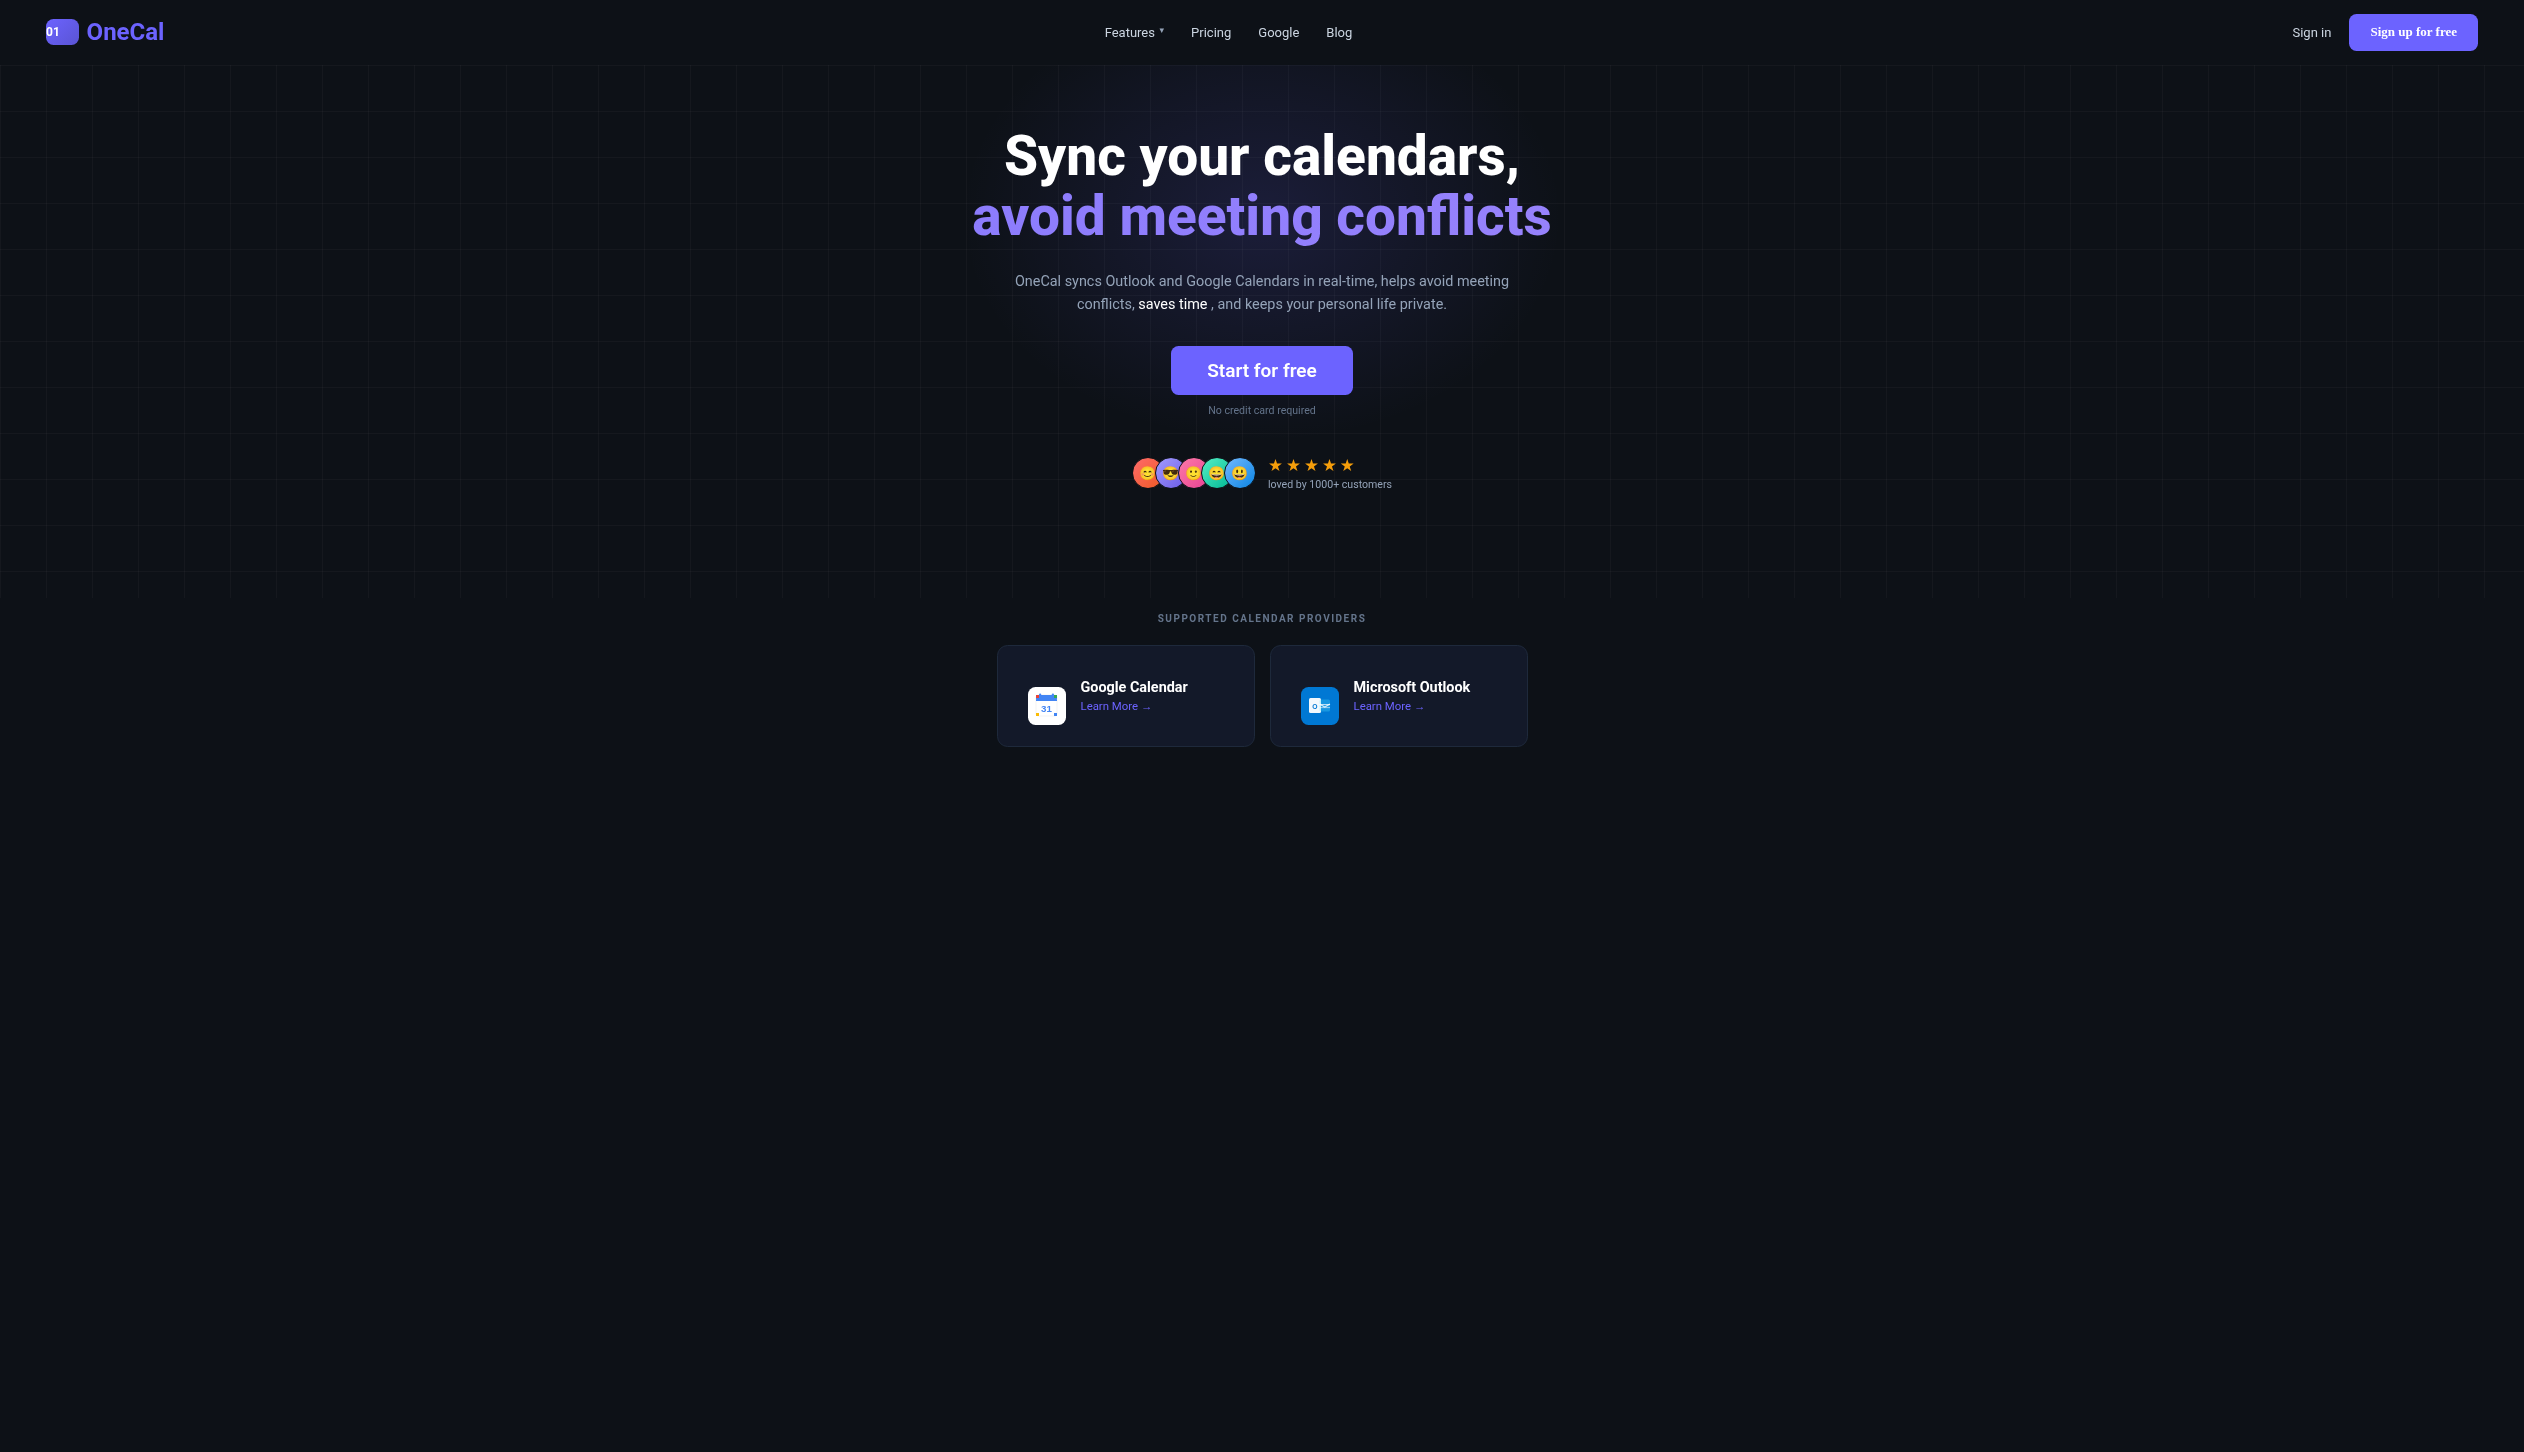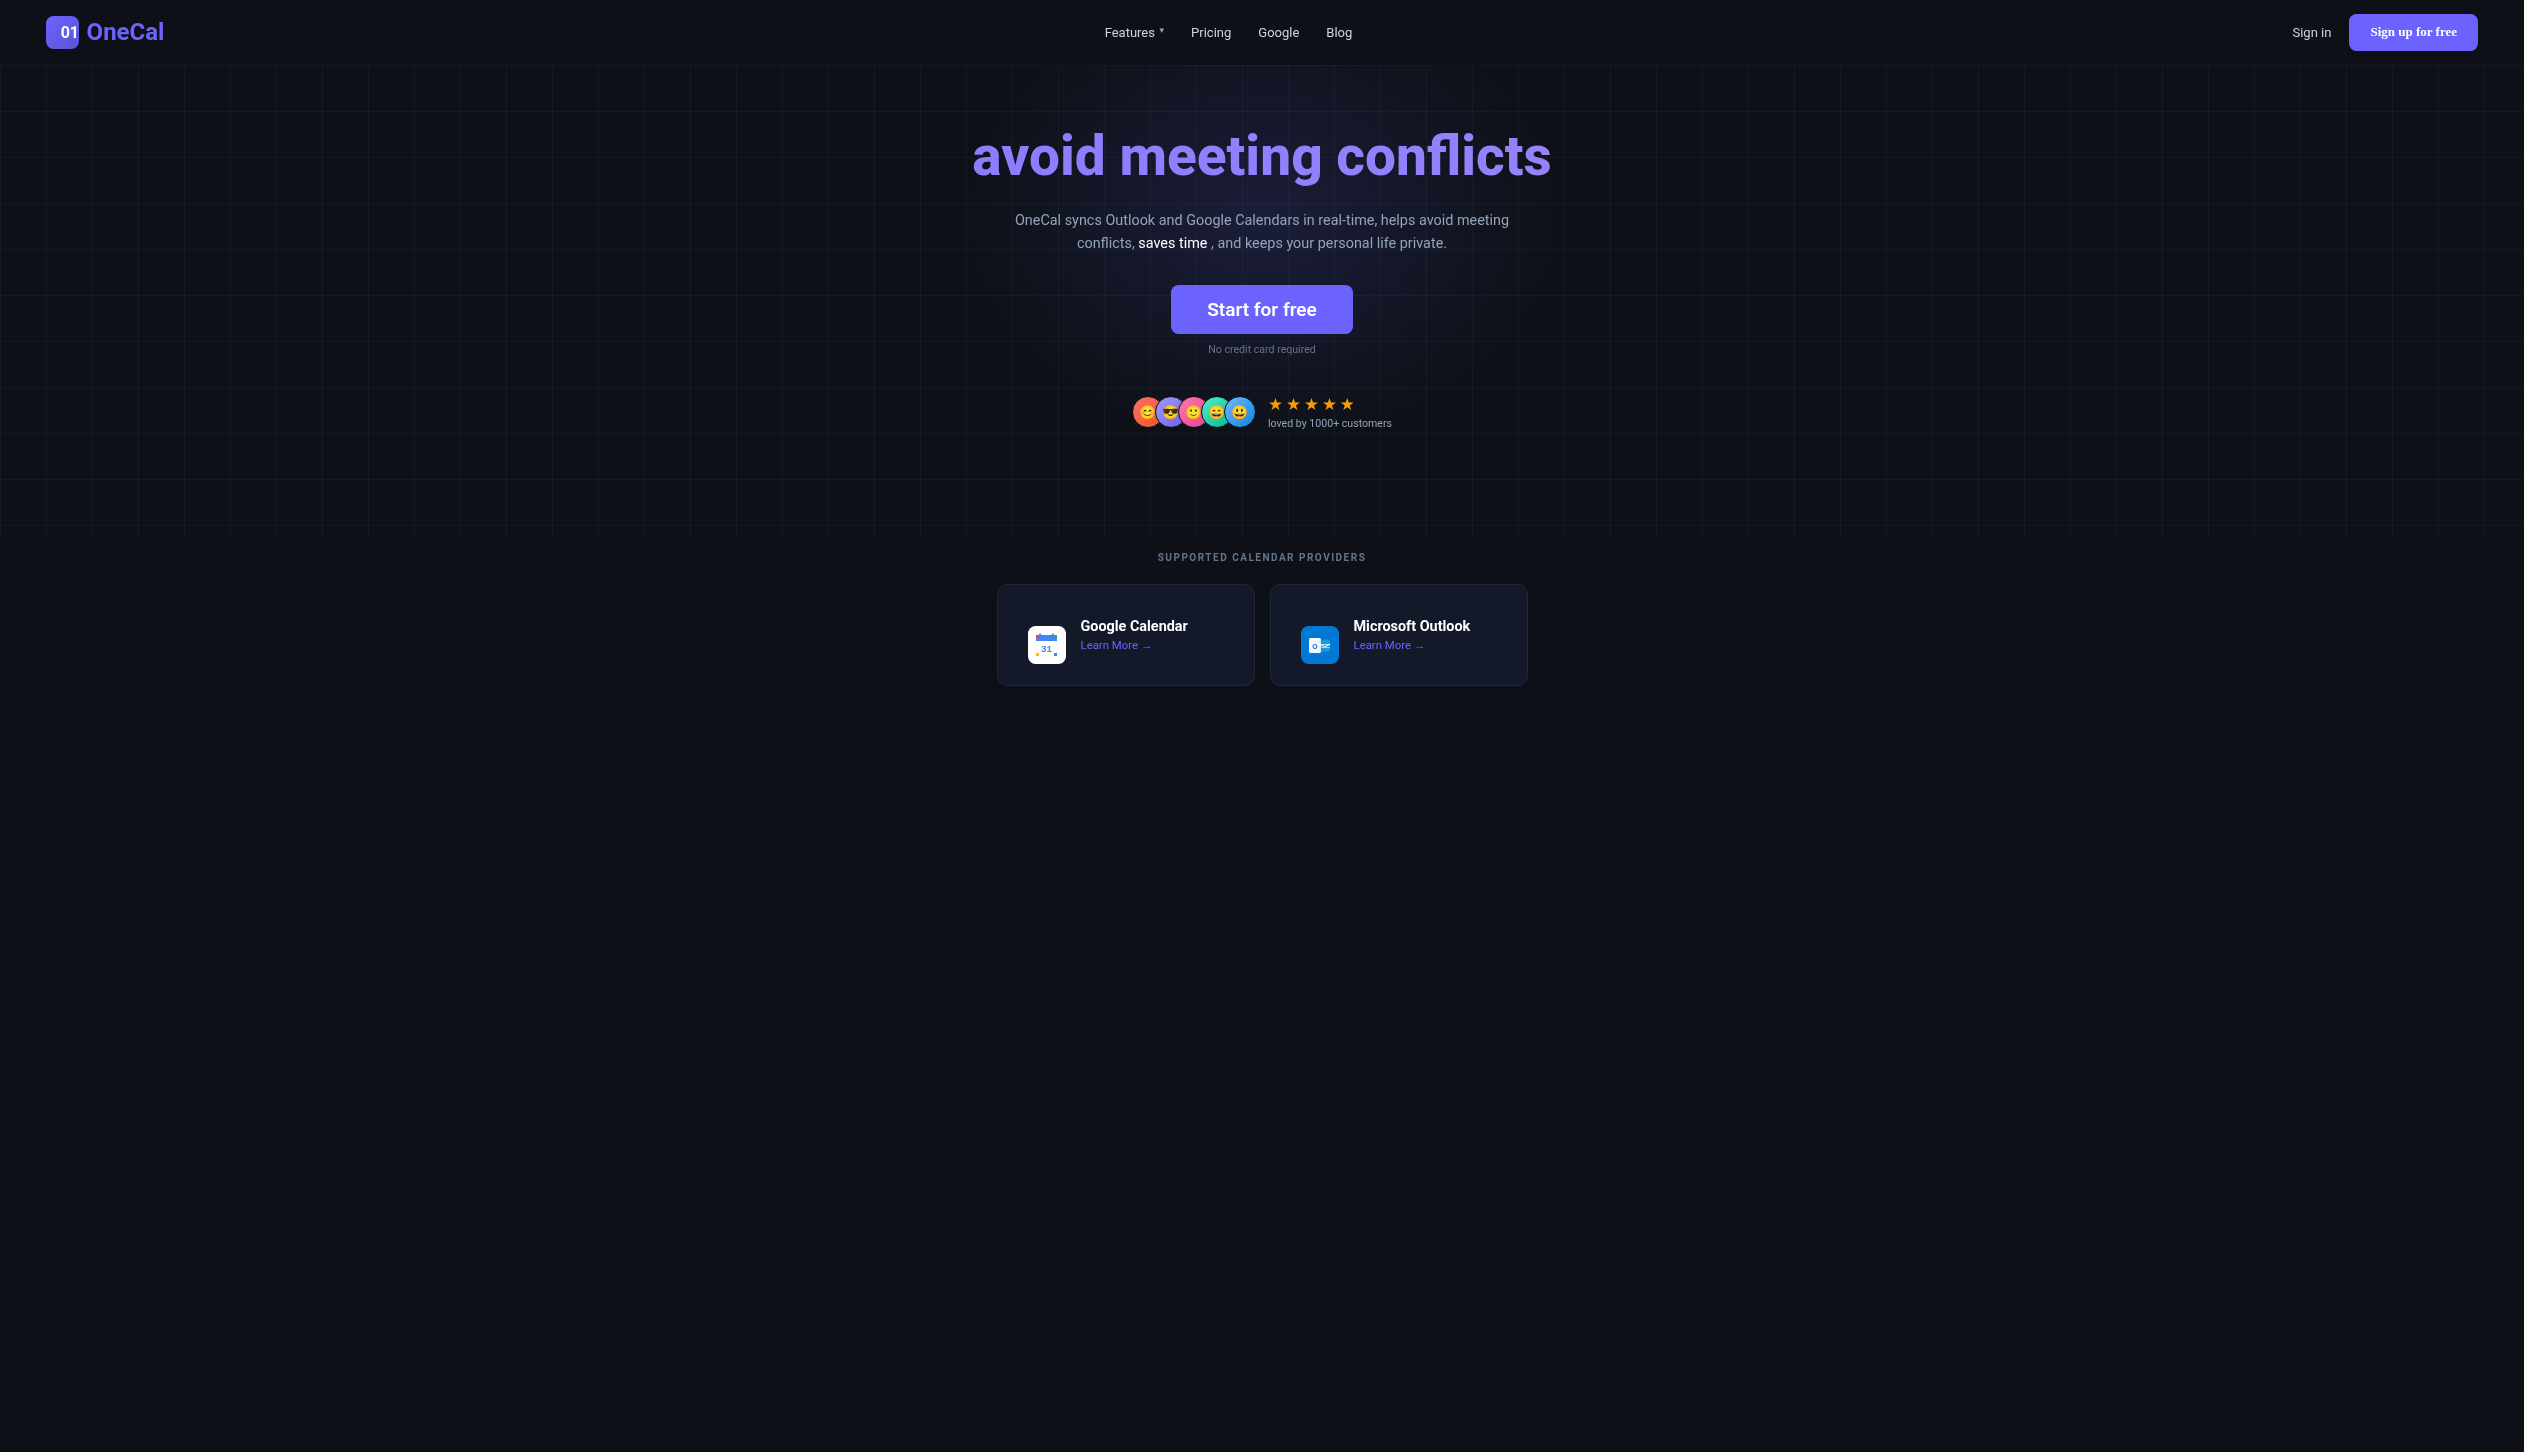--- a/index.html
+++ b/index.html
@@ -25,27 +25,27 @@
     .logo-area {
       display: flex;
       align-items: center;
       gap: 7.6px;
       text-decoration: none;
       cursor: pointer;
     }
 
     .logo-icon {
       width: 33px;
-      height: 33px;
+      height: 26px;
       background: linear-gradient(135deg, #6c63ff 0%, #5a54d4 100%);
       border-radius: 7.6px;
       display: flex;
       align-items: center;
-      justify-content: flex-end;
-      font-size: 16px;
+      justify-content: flex-start;
+      font-size: 12px;
       font-weight: 700;
       color: white;
     }
 
     .logo-text {
       font-size: 24px;
       font-weight: 700;
       color: white;
     }
 
@@ -356,20 +356,21 @@
 
   <div class="nav-actions">
     <button class="sign-in-btn">Sign in</button>
     <button class="signup-btn">Sign up for free</button>
   </div>
 </nav>
 
 <section class="hero">
   <div class="grid-overlay"></div>
 
+  <h1 class="hero-title-line1">Sync your calendars,</h1>
   <h1 class="hero-title-line2">avoid meeting conflicts</h1>
 
   <p class="hero-description">
     <span>OneCal syncs Outlook and Google Calendars in real-time, helps avoid meeting conflicts,</span>
     <strong>saves time</strong>
     <span>, and keeps your personal life private.</span>
   </p>
 
   <div class="cta-section">
     <button class="start-free-btn">Start for free</button>

